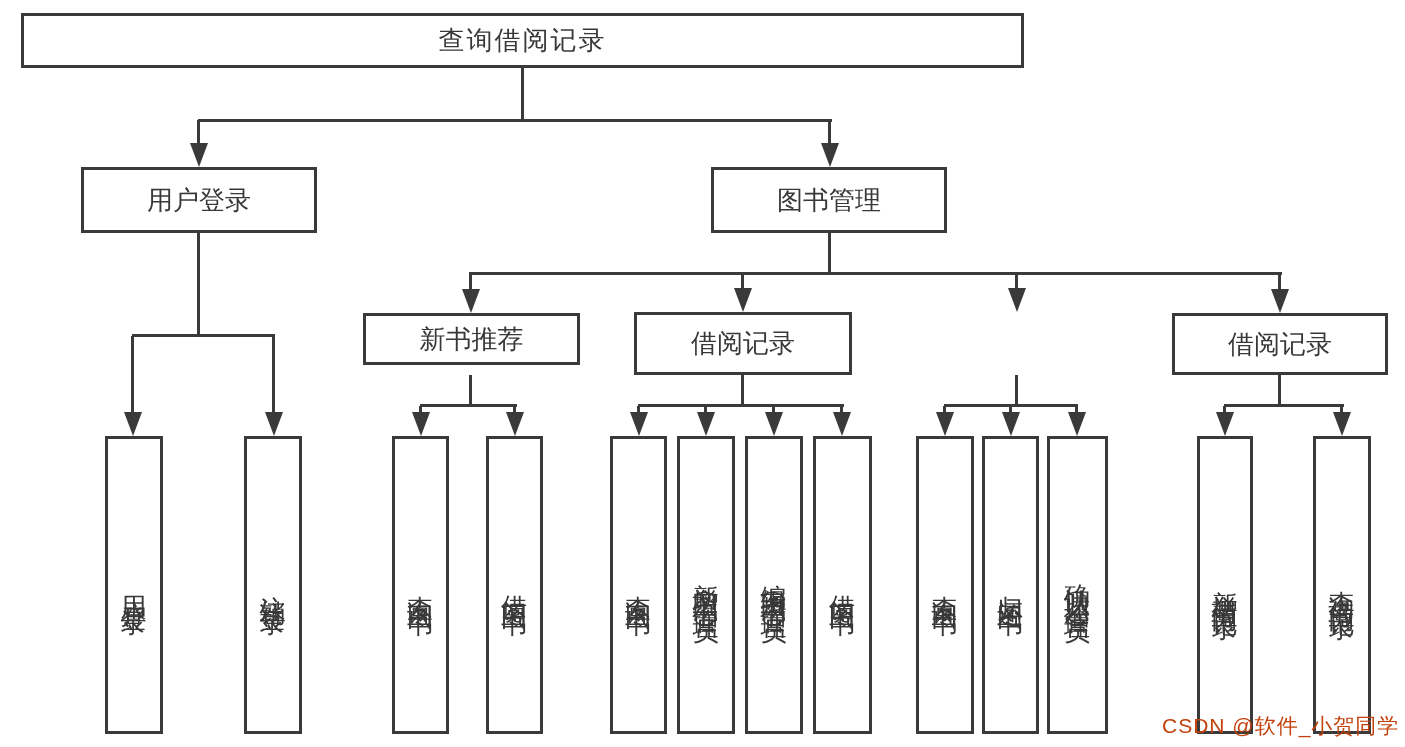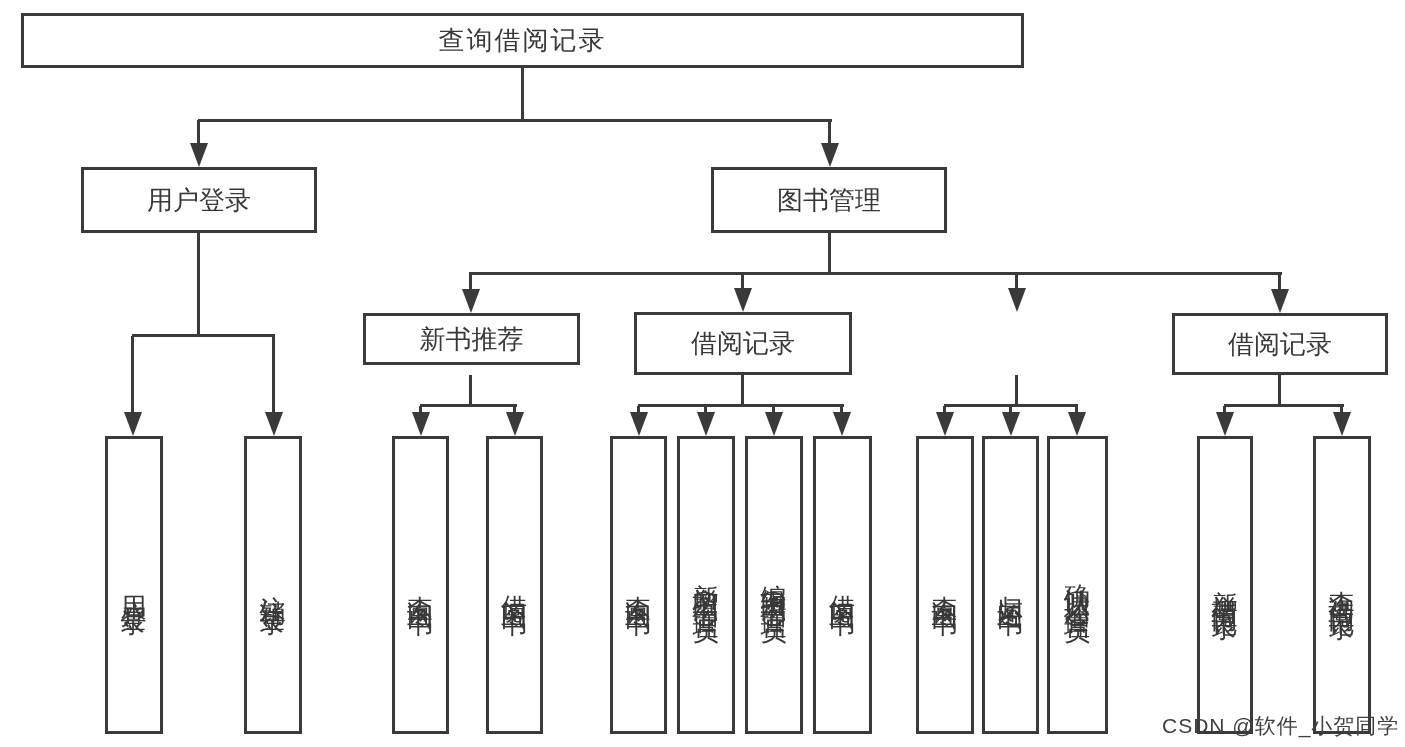--- a/index.html
+++ b/index.html
@@ -16,21 +16,21 @@
   .vtext{writing-mode:vertical-rl;text-orientation:mixed;letter-spacing:5px;line-height:1;}
   .hline{position:absolute;height:3px;background:#3a3a3a;z-index:1;}
   .vline{position:absolute;width:3px;background:#3a3a3a;z-index:1;}
   .arr{
     position:absolute;width:0;height:0;z-index:1;
     border-left:9px solid transparent;border-right:9px solid transparent;
     border-top:24px solid #3a3a3a;
   }
   .watermark{
     position:absolute;left:1162px;top:712px;z-index:5;
-    font-size:21px;color:#404040;letter-spacing:1px;white-space:nowrap;text-align:center;
+    font-size:21px;color:#c2410c;letter-spacing:1px;white-space:nowrap;text-align:center;
   }
 </style>
 </head>
 <body>
 
 <div class="canvas">
 
   <div class="box" style="left:21px;top:13px;width:1003px;height:55px;">
     <span class="title-label">查询借阅记录</span>
   </div>

